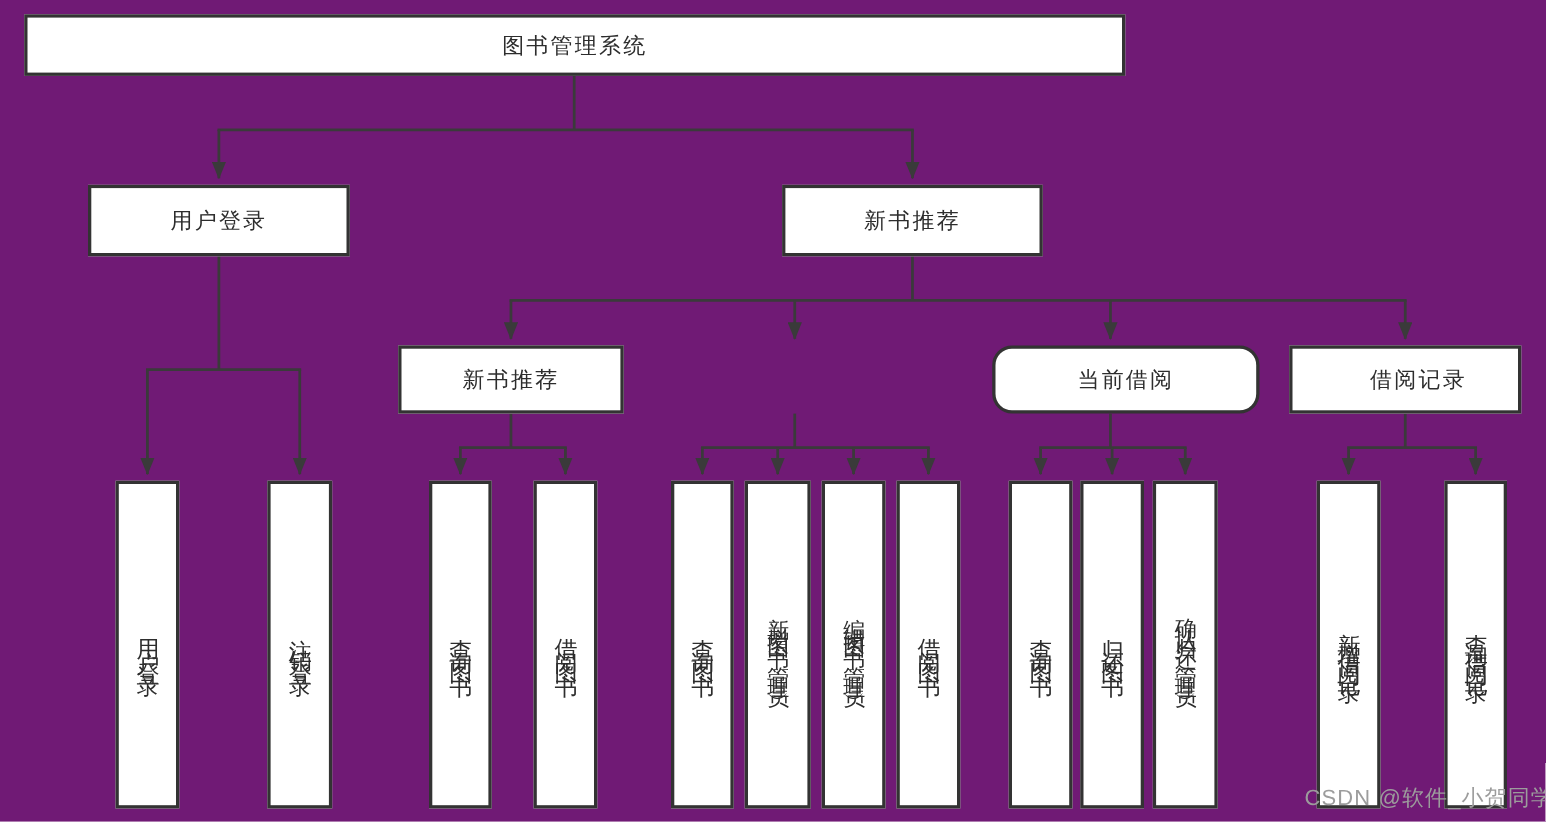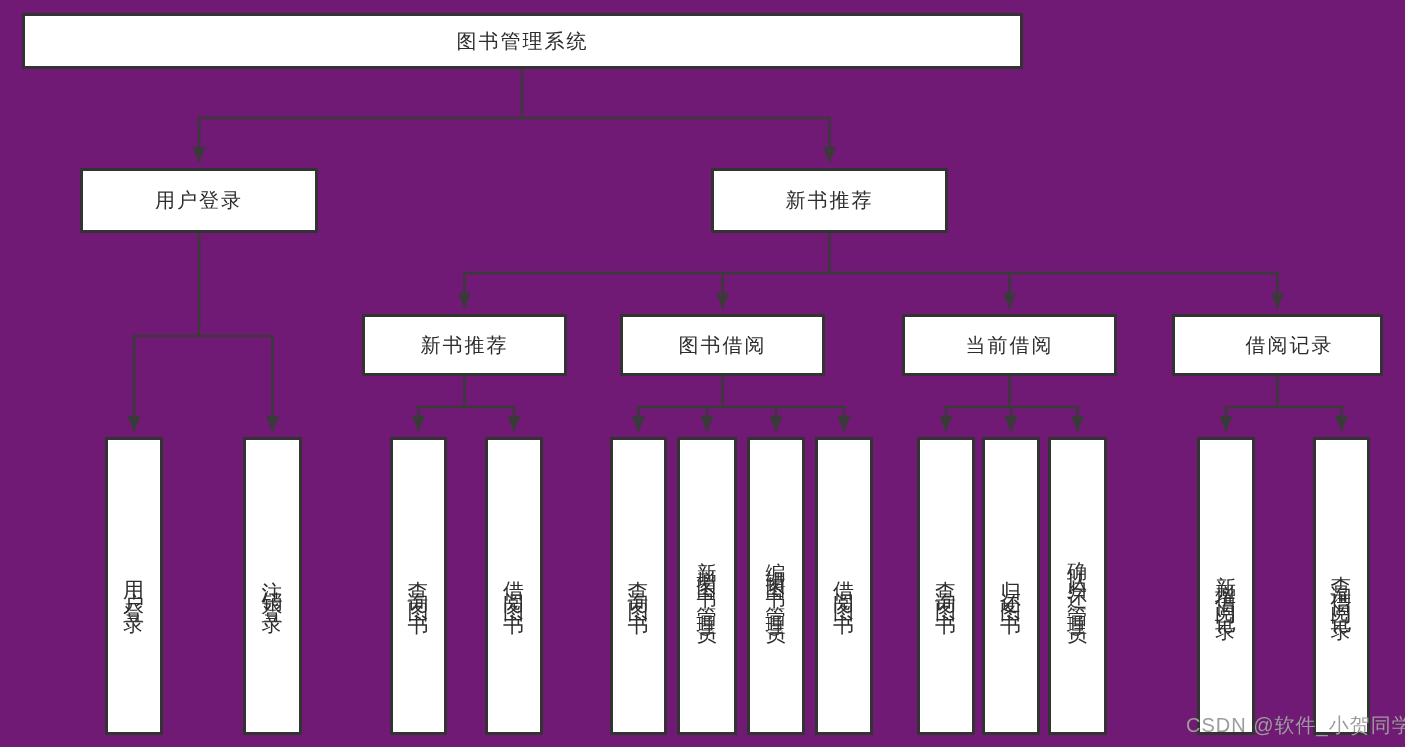--- a/index.html
+++ b/index.html
@@ -106,24 +106,21 @@
   <div class="hbox" style="left:80px;top:168px;width:238px;height:65px;">
     <span>用户登录</span>
   </div>
   <div class="hbox" style="left:711px;top:168px;width:237px;height:65px;">
     <span>新书推荐</span>
   </div>
 
   <div class="hbox" style="left:362px;top:314px;width:205px;height:62px;">
     <span>新书推荐</span>
   </div>
-  <div class="hbox" style="left:620px;top:314px;width:205px;height:62px;">
-    <span>图书借阅</span>
-  </div>
-  <div class="hbox" style="left:902px;top:314px;width:215px;height:62px;">
+  <div class="hbox" style="left:902px;top:314px;width:243px;height:62px;border-radius:18px;">
     <span>当前借阅</span>
   </div>
   <div class="hbox" style="left:1172px;top:314px;width:211px;height:62px;padding-left:24px;">
     <span>借阅记录</span>
   </div>
 
   <div class="vbox" style="left:105px;width:58px;">
     <span class="vlabel">用户登录</span>
   </div>
   <div class="vbox" style="left:243px;width:59px;">

